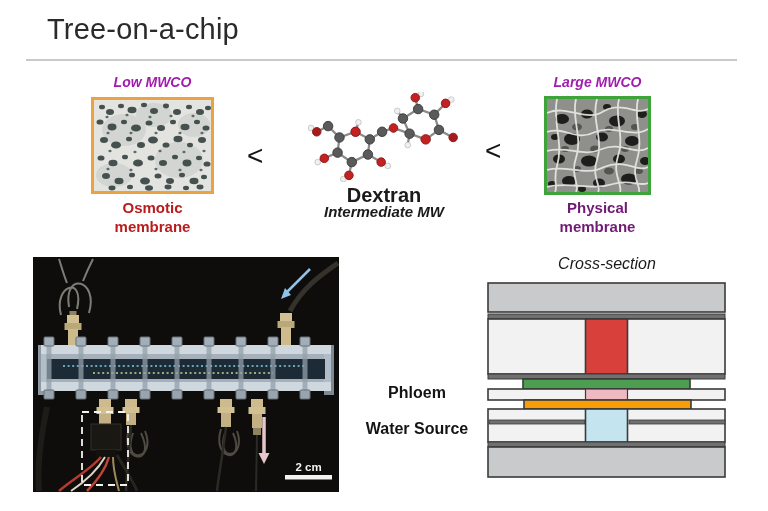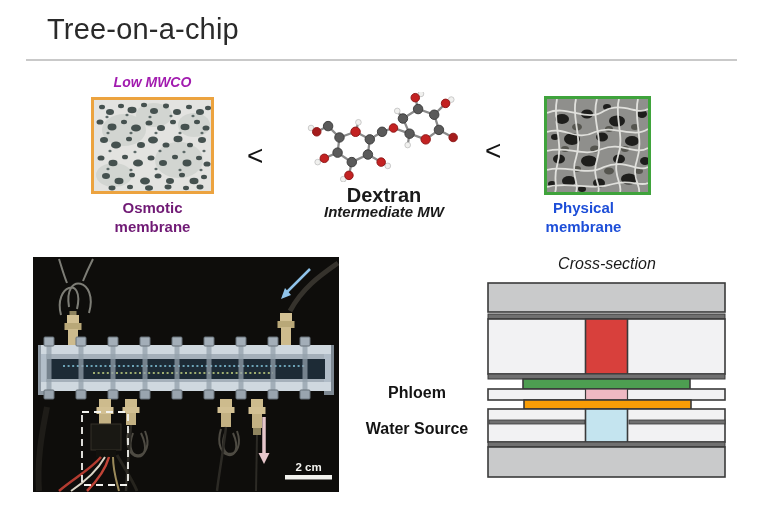--- a/index.html
+++ b/index.html
@@ -8,22 +8,22 @@
   .title{position:absolute;left:38px;top:13px;font-size:29px;color:#2a2a2a;letter-spacing:.2px;margin-left:9px;}
   .divider{position:absolute;left:26px;top:59px;width:711px;height:2px;background:#c9c9c9;}
   .mwco-label{position:absolute;font-style:italic;font-weight:bold;font-size:14px;color:#a21caf;text-align:center;}
   #low-label{left:91px;top:74px;width:123px;}
   #large-label{left:544px;top:74px;width:107px;}
   .membrane-box{position:absolute;box-sizing:border-box;}
   #osmotic-box{left:91px;top:97px;width:123px;height:97px;border:3px solid #ECA33F;}
   #physical-box{left:544px;top:96px;width:107px;height:99px;border:3px solid #3FA33C;}
   .membrane-box svg{display:block;width:100%;height:100%;}
   .caption{position:absolute;font-weight:bold;font-size:15px;text-align:center;line-height:1.25;}
-  #osmotic-caption{left:86px;top:199px;width:133px;color:#701a75;}
-  #physical-caption{left:525px;top:199px;width:117px;color:#1d4ed8;}
+  #osmotic-caption{left:86px;top:199px;width:133px;color:#b91c1c;}
+  #physical-caption{left:539px;top:199px;width:117px;color:#701a75;}
   .lt{position:absolute;font-size:28px;color:#141414;line-height:1;}
   #lt-left{left:247px;top:142px;}
   #lt-right{left:485px;top:137px;}
   #molecule-svg{position:absolute;left:300px;top:92px;width:168px;height:90px;}
   .mol-name{position:absolute;left:300px;top:184px;width:168px;text-align:center;font-weight:bold;font-size:20px;}
   .mol-sub{position:absolute;left:290px;top:203px;width:188px;text-align:center;font-style:italic;font-size:15px;font-weight:bold;}
   #photo-svg{position:absolute;left:33px;top:257px;width:306px;height:235px;}
   #cs-svg{position:absolute;left:487px;top:282px;width:240px;height:196px;}
   .cs-title{position:absolute;left:487px;top:255px;width:240px;text-align:center;
             font-weight:normal;font-style:italic;font-size:16px;}
@@ -189,20 +189,21 @@
         <circle cx="22" cy="70" r="4.5" fill="#c32222"></circle>
       <circle cx="48" cy="88" r="4.5" fill="#c32222"></circle>
         <circle cx="82" cy="74" r="4.5" fill="#c32222"></circle>
     </g>
   </svg>
   <div class="mol-name">Dextran</div>
   <div class="mol-sub">Intermediate MW</div>
 
   <div class="lt" id="lt-right">&lt;</div>
 
+  <div class="mwco-label" id="large-label">Large MWCO</div>
   <div class="membrane-box" id="physical-box">
     <svg viewBox="0 0 101 93" preserveAspectRatio="none">
       <rect x="0" y="0" width="101" height="93" fill="#8f8f8c"></rect>
       <g fill="#55554f">
         <ellipse cx="30" cy="28" rx="5" ry="3.5"></ellipse>
           <ellipse cx="62" cy="30" rx="4" ry="3"></ellipse>
           <ellipse cx="88" cy="28" rx="4" ry="3"></ellipse>
         <ellipse cx="18" cy="50" rx="4" ry="3"></ellipse>
           <ellipse cx="48" cy="50" rx="5" ry="3.5"></ellipse>
           <ellipse cx="78" cy="50" rx="4" ry="3"></ellipse>

